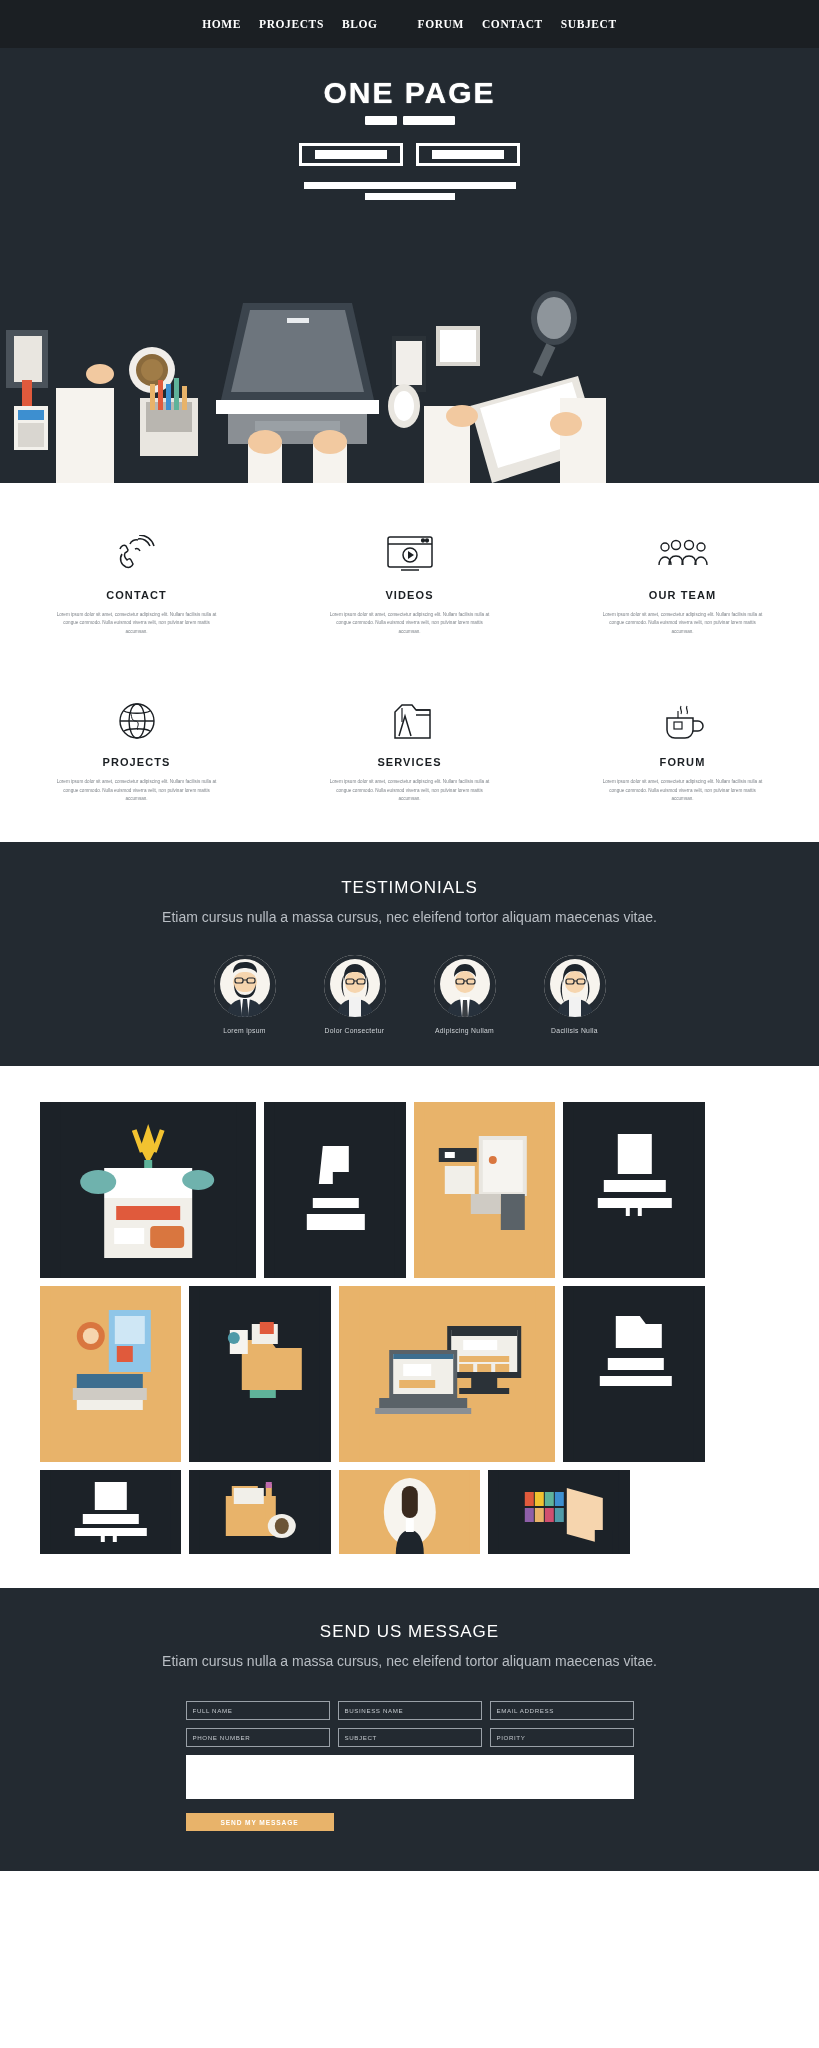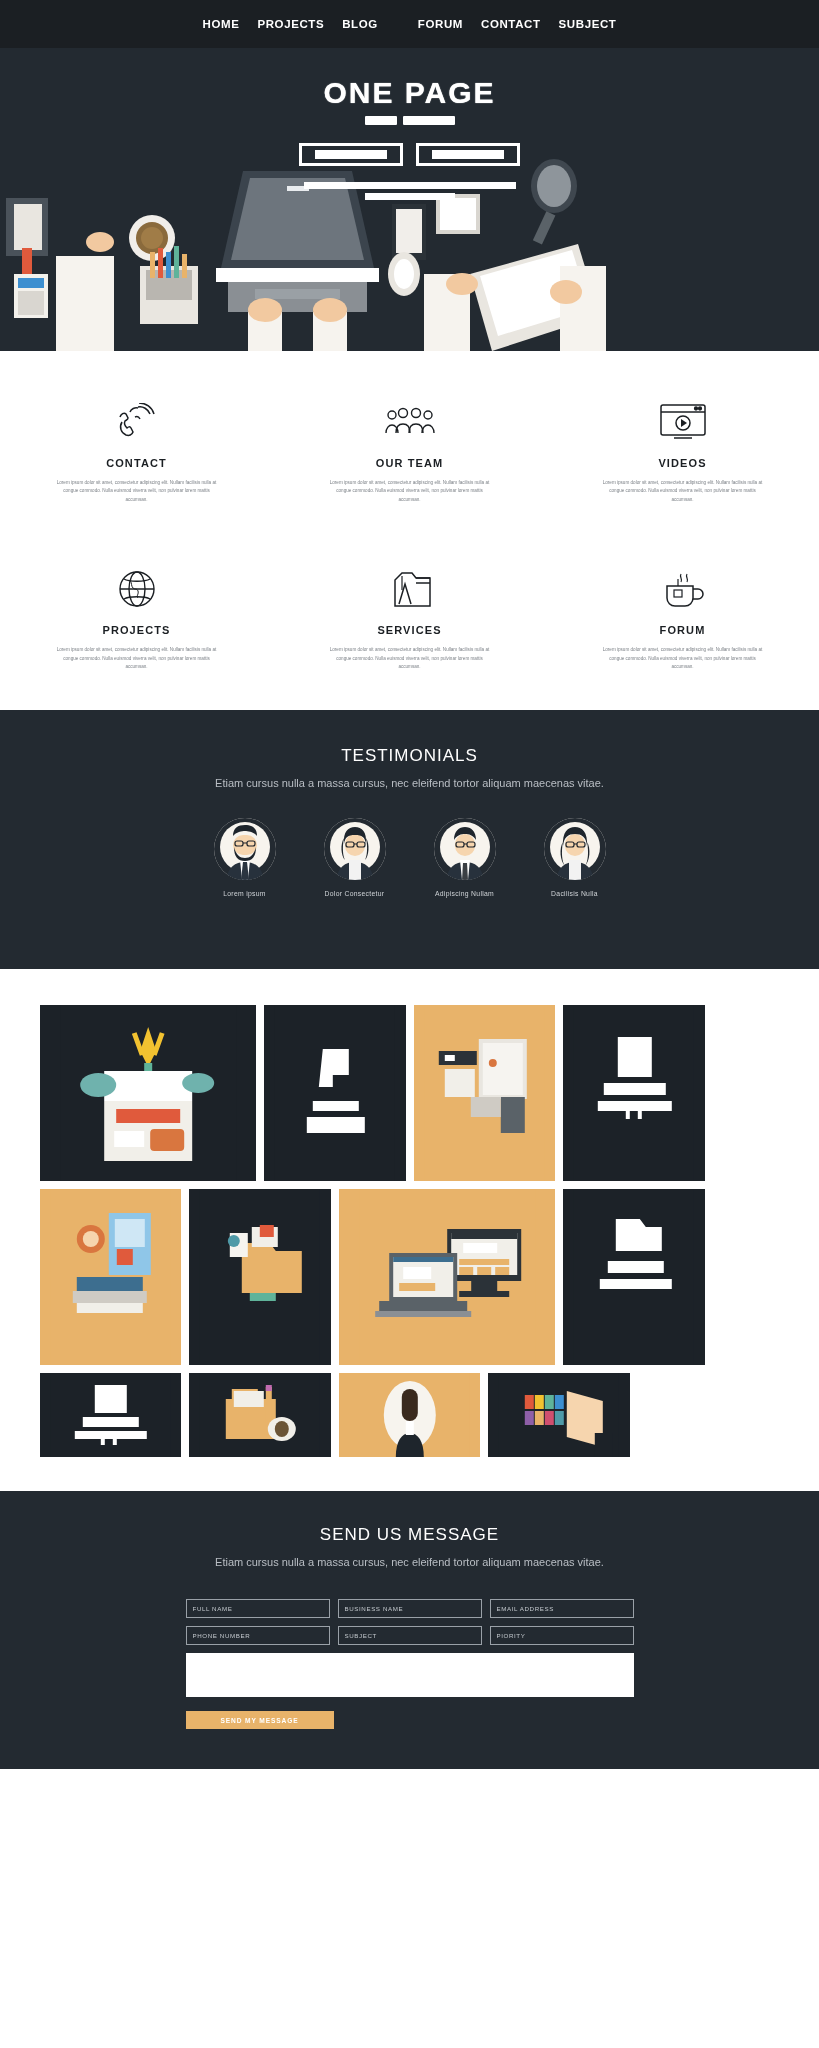--- a/index.html
+++ b/index.html
@@ -13,37 +13,38 @@
   body { width: 819px; height: 2048px; overflow: hidden; position: relative; }
 
   
   .navbar {
     height: 48px;
     background: #1b1f23;
     display: flex;
     align-items: center;
     justify-content: center;
     gap: 0;
+    font-family: Liberation Serif, serif;
   }
   .nav-list { display: flex; align-items: center; list-style: none; }
   .nav-item {
     color: #ffffff;
     font-size: 11.5px;
     letter-spacing: 0.6px;
     font-weight: 600;
     padding: 0 9px;
     cursor: pointer;
     white-space: nowrap;
   }
   .nav-item.gap-after { margin-right: 22px; text-align: center; }
 
   
   .hero {
     position: relative;
-    height: 303px;
+    height: 435px;
     background: #232a31;
     overflow: hidden;
   }
   .hero-inner {
     position: relative;
     z-index: 3;
     padding-top: 28px;
     text-align: center;
   }
   .hero-title {
@@ -117,33 +118,33 @@
     line-height: 1.85;
     color: #7d8288;
     max-width: 160px;
     margin-left: auto;
     margin-right: auto;
   }
 
   
   .testimonials {
     background: #232a31;
-    padding: 36px 0 72px;
+    padding: 36px 0 32px;
     text-align: center;
   }
   .sec-title {
     color: #ffffff;
     font-size: 17px;
     font-weight: 400;
     letter-spacing: 1px;
   }
   .sec-sub {
     margin-top: 8px;
     color: #b9bec4;
-    font-size: 11px;
+    font-size: 14px;
     line-height: 1.65;
   }
   .avatars {
     margin-top: 26px;
     display: flex;
     justify-content: center;
     gap: 26px;
   }
   .avatar-cell { width: 84px; }
   .avatar {
@@ -350,48 +351,48 @@
           <path d="M23 0c7 0 13 4 15 11"></path>
           <path d="M19 14c2-1 4 0 5 2"></path>
         </svg>
       </div>
       <div class="svc-title">CONTACT</div>
       <div class="svc-text">Lorem ipsum dolor sit amet, consectetur adipiscing elit. Nullam facilisis nulla at congue commodo. Nulla euismod viverra velit, non pulvinar lorem mattis accumsan.</div>
     </div>
 
     <div class="svc-col">
       <div class="svc-icon">
+        <svg width="46" height="36" viewBox="0 0 46 36" fill="none" stroke="#1b1f23" stroke-width="1.5">
+          <rect x="1" y="1" width="44" height="30" rx="2"></rect>
+          <line x1="1" y1="8" x2="45" y2="8"></line>
+          <circle cx="36" cy="4.5" r="1.4" fill="#1b1f23"></circle>
+          <circle cx="40" cy="4.5" r="1.4" fill="#1b1f23"></circle>
+          <circle cx="23" cy="19" r="7"></circle>
+          <polygon points="21,15 27,19 21,23" fill="#1b1f23" stroke="none"></polygon>
+          <line x1="14" y1="34" x2="32" y2="34"></line>
+        </svg>
+      </div>
+      <div class="svc-title">VIDEOS</div>
+      <div class="svc-text">Lorem ipsum dolor sit amet, consectetur adipiscing elit. Nullam facilisis nulla at congue commodo. Nulla euismod viverra velit, non pulvinar lorem mattis accumsan.</div>
+    </div>
+
+    <div class="svc-col">
+      <div class="svc-icon">
         <svg width="52" height="34" viewBox="0 0 52 34" fill="none" stroke="#1b1f23" stroke-width="1.4">
           <circle cx="8" cy="10" r="4"></circle>
             <path d="M2 28c0-5 3-8 6-8s6 3 6 8"></path>
           <circle cx="19" cy="8" r="4.5"></circle>
             <path d="M12 28c0-6 3-9 7-9s7 3 7 9"></path>
           <circle cx="32" cy="8" r="4.5"></circle>
             <path d="M25 28c0-6 3-9 7-9s7 3 7 9"></path>
           <circle cx="44" cy="10" r="4"></circle>
             <path d="M38 28c0-5 3-8 6-8s6 3 6 8"></path>
         </svg>
       </div>
       <div class="svc-title">OUR TEAM</div>
-      <div class="svc-text">Lorem ipsum dolor sit amet, consectetur adipiscing elit. Nullam facilisis nulla at congue commodo. Nulla euismod viverra velit, non pulvinar lorem mattis accumsan.</div>
-    </div>
-
-    <div class="svc-col">
-      <div class="svc-icon">
-        <svg width="46" height="36" viewBox="0 0 46 36" fill="none" stroke="#1b1f23" stroke-width="1.5">
-          <rect x="1" y="1" width="44" height="30" rx="2"></rect>
-          <line x1="1" y1="8" x2="45" y2="8"></line>
-          <circle cx="36" cy="4.5" r="1.4" fill="#1b1f23"></circle>
-          <circle cx="40" cy="4.5" r="1.4" fill="#1b1f23"></circle>
-          <circle cx="23" cy="19" r="7"></circle>
-          <polygon points="21,15 27,19 21,23" fill="#1b1f23" stroke="none"></polygon>
-          <line x1="14" y1="34" x2="32" y2="34"></line>
-        </svg>
-      </div>
-      <div class="svc-title">VIDEOS</div>
       <div class="svc-text">Lorem ipsum dolor sit amet, consectetur adipiscing elit. Nullam facilisis nulla at congue commodo. Nulla euismod viverra velit, non pulvinar lorem mattis accumsan.</div>
     </div>
   </div>
 
   <div class="svc-row">
 
     <div class="svc-col">
       <div class="svc-icon">
         <svg width="38" height="38" viewBox="0 0 38 38" fill="none" stroke="#1b1f23" stroke-width="1.4">
           <circle cx="19" cy="19" r="17"></circle>

